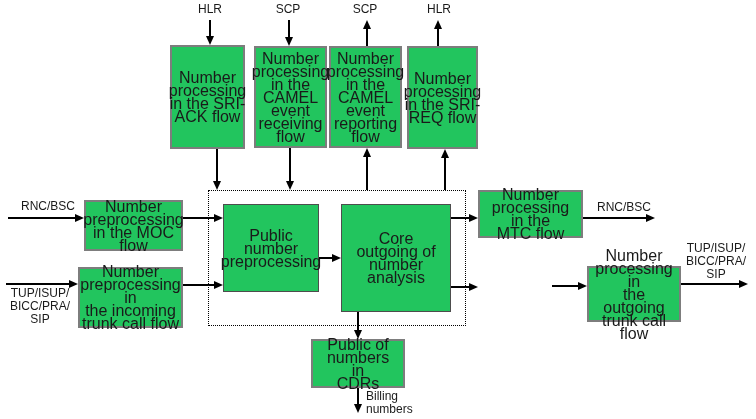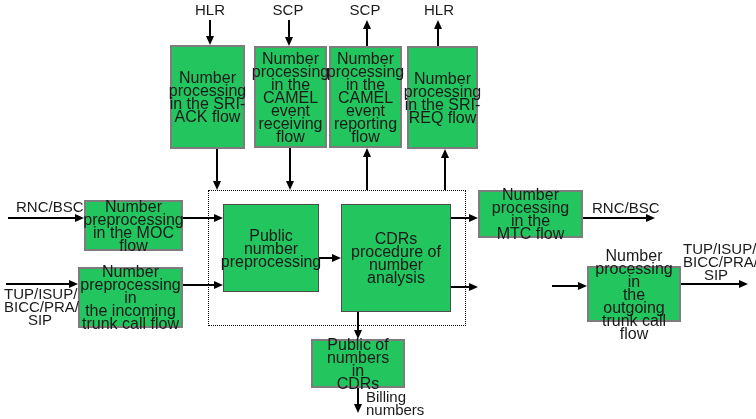--- a/index.html
+++ b/index.html
@@ -13,21 +13,21 @@
     text-align:center;white-space:pre-line;
     font-size:16px;line-height:13px;box-sizing:border-box;
   }
   .box-inner{border:1.5px solid #4d4d4d;}
   .dotted{
     position:absolute;border:1px dotted #000;background:transparent;
     box-sizing:border-box;
   }
   .lbl{
     position:absolute;white-space:pre-line;text-align:center;
-    font-size:15px;line-height:13px;
+    font-size:12px;line-height:13px;
   }
   .vline{position:absolute;width:1.5px;background:#000;}
   .hline{position:absolute;height:1.5px;background:#000;}
   .tri{position:absolute;width:0;height:0;}
   .tri-down{border-left:4.5px solid transparent;border-right:4.5px solid transparent;border-top:9px solid #000;}
   .tri-up{border-left:4.5px solid transparent;border-right:4.5px solid transparent;border-bottom:9px solid #000;}
   .tri-right{border-top:4.5px solid transparent;border-bottom:4.5px solid transparent;border-left:9px solid #000;}
 </style>
 </head>
 <body>
@@ -66,21 +66,21 @@
 preprocessing
 in the MOC flow</div>
   <div class="box" style="left:78px;top:267px;width:105px;height:61px;padding:0 4px;">Number
 preprocessing in
 the incoming
 trunk call flow</div>
 
   <div class="dotted" style="left:208px;top:190px;width:258px;height:136px;"></div>
   <div class="box box-inner" style="left:223px;top:204px;width:96px;height:88px;padding:0 4px;">Public number
 preprocessing</div>
-  <div class="box box-inner" style="left:341px;top:204px;width:110px;height:108px;padding:0 4px;">CDRs procedure of
+  <div class="box box-inner" style="left:341px;top:204px;width:110px;height:108px;padding:0 4px;">Core outgoing of
 number analysis</div>
 
   <div class="box" style="left:478px;top:190px;width:105px;height:48px;padding:0 4px;">Number
 processing in the
 MTC flow</div>
   <div class="box" style="left:587px;top:266px;width:94px;height:56px;padding:0 4px;">Number
 processing in
 the outgoing
 trunk call flow</div>
 

